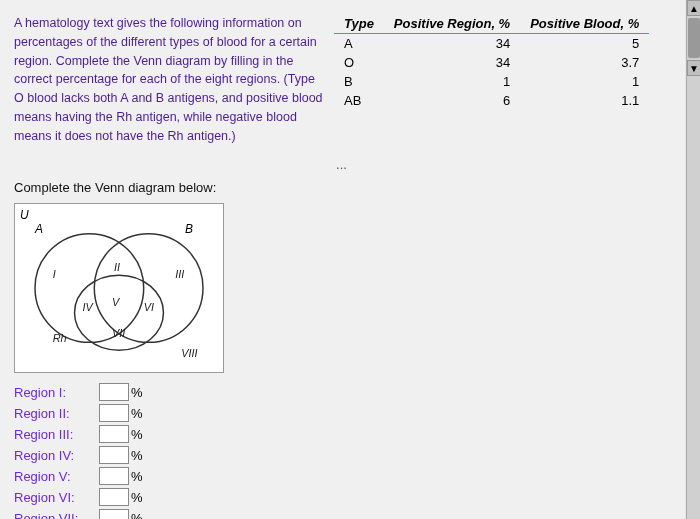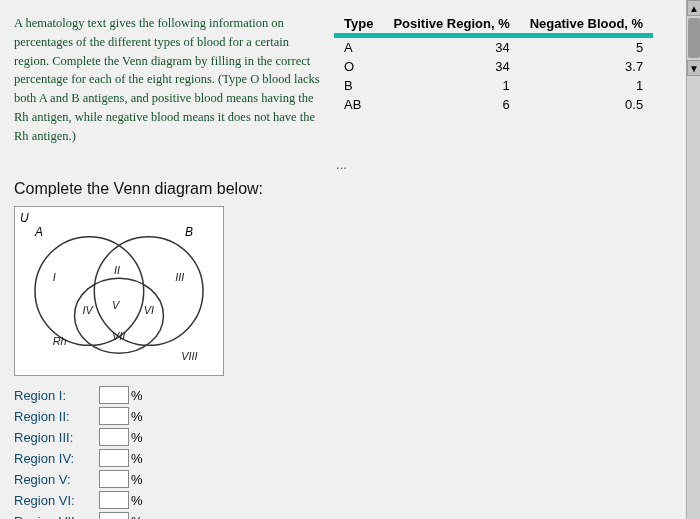--- a/index.html
+++ b/index.html
@@ -20,55 +20,55 @@
     }
     .top-section {
       display: flex;
       gap: 10px;
       margin-bottom: 12px;
     }
     .problem-text {
       flex: 0 0 310px;
       font-size: 12.5px;
       line-height: 1.5;
-      color: #14532d;
-      font-family: Liberation Serif, serif;
+      color: #4c1d95;
     }
     .data-table {
       flex: 1;
     }
     .data-table table {
       border-collapse: collapse;
       font-size: 13px;
     }
     .data-table th {
       font-weight: bold;
       text-align: center;
       padding: 2px 10px;
-      border-bottom: 5px solid #14b8a6;
+      border-bottom: 1px solid #14b8a6;
       white-space: nowrap;
+      font-style: italic;
     }
     .data-table th.col-type {
       text-align: left;
     }
     .data-table td {
       text-align: right;
       padding: 2px 10px;
     }
     .data-table td.col-type {
       text-align: left;
     }
     .dots-row {
       text-align: center;
       margin: 8px 0;
       color: #555;
       font-size: 13px;
     }
     .complete-label {
-      font-size: 16px;
+      font-size: 13px;
       margin-bottom: 8px;
       color: #111;
     }
     .venn-container {
       width: 210px;
       height: 170px;
       border: 1px solid #999;
       background: white;
       position: relative;
       margin-bottom: 10px;
@@ -103,21 +103,21 @@
       margin-top: 4px;
     }
     .region-row {
       display: flex;
       align-items: center;
       margin-bottom: 3px;
       font-size: 13px;
     }
     .region-row label {
       width: 85px;
-      color: #0c4a6e;
+      color: #6d28d9;
     }
     .region-row input {
       width: 30px;
       height: 18px;
       border: 1px solid #888;
       background: white;
       font-size: 12px;
       text-align: center;
     }
     .region-row .pct {
@@ -159,21 +159,21 @@
     <div class="top-section">
       <div class="problem-text">
         <span>A hematology text gives the following information on percentages of the different types of blood for a certain region. Complete the Venn diagram by filling in the correct percentage for each of the eight regions. (Type O blood lacks both A and B antigens, and positive blood means having the Rh antigen, while negative blood means it does not have the Rh antigen.)</span>
       </div>
       <div class="data-table">
         <table>
           <thead>
             <tr>
               <th class="col-type">Type</th>
               <th>Positive Region, %</th>
-              <th>Negative Blood, %</th>
+              <th>Positive Blood, %</th>
             </tr>
           </thead>
           <tbody id="table-body">
               <tr>
     <td class="col-type">A</td>
     <td>34</td>
     <td>5</td>
   </tr>
               <tr>
     <td class="col-type">O</td>
@@ -181,21 +181,21 @@
     <td>3.7</td>
   </tr>
               <tr>
     <td class="col-type">B</td>
     <td>1</td>
     <td>1</td>
   </tr>
               <tr>
     <td class="col-type">AB</td>
     <td>6</td>
-    <td>0.5</td>
+    <td>1.1</td>
   </tr>
             </tbody>
         </table>
       </div>
     </div>
 
     <div class="dots-row">
       <span>...</span>
     </div>
 

